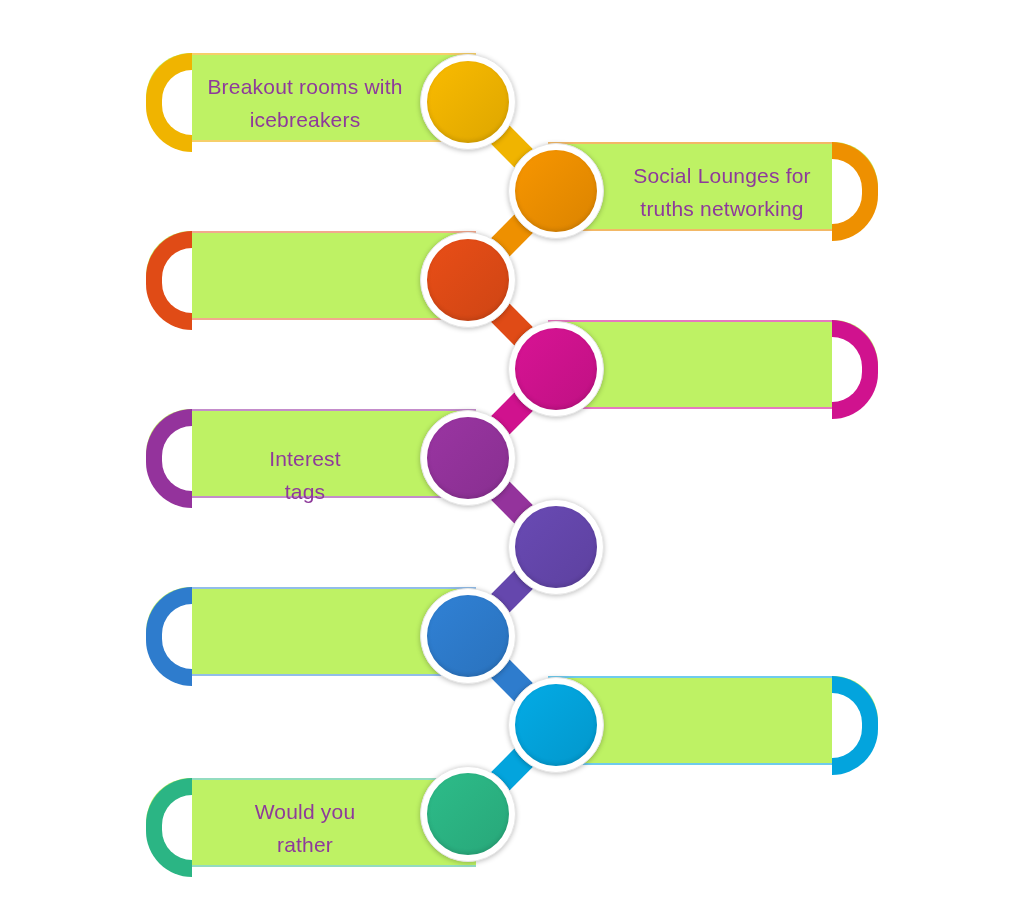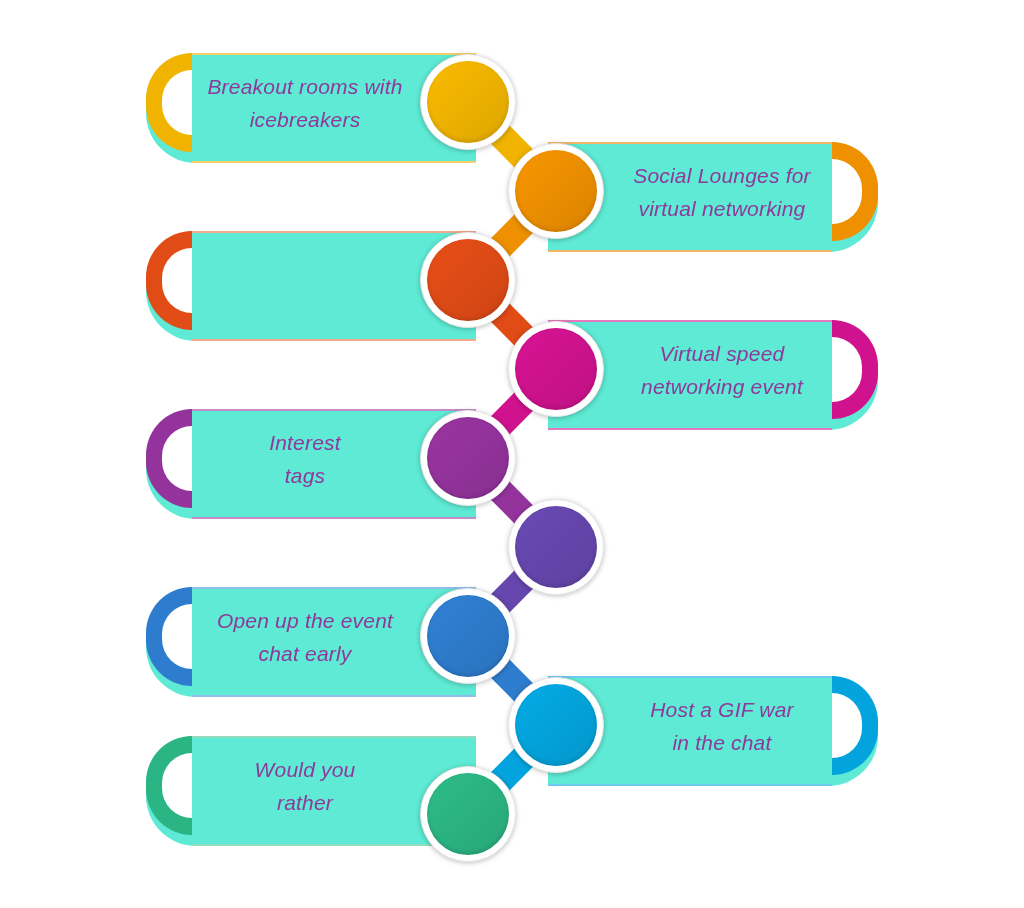--- a/index.html
+++ b/index.html
@@ -1,18 +1,18 @@
 <!DOCTYPE html>
 <html><head>
   <meta charset="utf-8">
   <style>
     html, body { margin: 0; padding: 0; background: #ffffff; }
     body { width: 1024px; height: 908px; position: relative; overflow: hidden; font-family: "Liberation Sans", sans-serif; }
     #stage { position: absolute; left: 0; top: 0; width: 1024px; height: 908px; }
-    .pill { position: absolute; box-sizing: border-box; height: 110px; background: #5eead4; font-style: italic; }
+    .pill { position: absolute; box-sizing: border-box; height: 89px; background: #bef264; }
     .pill-left { left: 146px; width: 330px; border-radius: 50px 0 0 50px; }
     .pill-right { left: 548px; width: 330px; border-radius: 0 50px 50px 0; }
     .cap { position: absolute; top: 0; width: 46px; height: 99px; box-sizing: border-box; }
     .pill-left .cap { left: 0; border-radius: 50px 0 0 50px; }
     .pill-right .cap { right: 0; border-radius: 0 50px 50px 0; }
     .cap-hole { position: absolute; top: 17px; width: 30px; height: 65px; background: #fff; }
     .pill-left .cap-hole { left: 16px; border-radius: 33px 0 0 33px; }
     .pill-right .cap-hole { right: 16px; border-radius: 0 33px 33px 0; }
     .edge { position: absolute; height: 2px; }
     .edge-top { top: 0; }
@@ -52,66 +52,60 @@
       <div class="label" style="color: rgb(142, 58, 155);">Breakout rooms with
 icebreakers</div>
     </div>
     <div class="pill pill-right" style="top: 142px;">
       <div class="cap" style="background: rgb(238, 144, 0);">
         <div class="cap-hole"></div>
       </div>
       <div class="edge edge-top" style="background: rgb(243, 184, 102);"></div>
       <div class="edge edge-bottom" style="background: rgb(243, 184, 102);"></div>
       <div class="label" style="color: rgb(142, 58, 155);">Social Lounges for
-virtual networking</div>
+truths networking</div>
     </div>
     <div class="pill pill-left" style="top: 231px;">
       <div class="cap" style="background: rgb(224, 75, 22);">
         <div class="cap-hole"></div>
       </div>
       <div class="edge edge-top" style="background: rgb(242, 169, 142);"></div>
       <div class="edge edge-bottom" style="background: rgb(242, 169, 142);"></div>
     </div>
     <div class="pill pill-right" style="top: 320px;">
       <div class="cap" style="background: rgb(208, 18, 142);">
         <div class="cap-hole"></div>
       </div>
       <div class="edge edge-top" style="background: rgb(230, 120, 192);"></div>
       <div class="edge edge-bottom" style="background: rgb(230, 120, 192);"></div>
-      <div class="label" style="color: rgb(142, 58, 155);">Virtual speed
-networking event</div>
     </div>
     <div class="pill pill-left" style="top: 409px;">
       <div class="cap" style="background: rgb(148, 51, 156);">
         <div class="cap-hole"></div>
       </div>
       <div class="edge edge-top" style="background: rgb(196, 140, 203);"></div>
       <div class="edge edge-bottom" style="background: rgb(196, 140, 203);"></div>
-      <div class="label" style="color: rgb(142, 58, 155);">Interest
+      <div class="label" style="color: rgb(142, 58, 155); margin-top: 16px;">Interest
 tags</div>
     </div>
     <div class="pill pill-left" style="top: 587px;">
       <div class="cap" style="background: rgb(46, 124, 205);">
         <div class="cap-hole"></div>
       </div>
       <div class="edge edge-top" style="background: rgb(146, 189, 233);"></div>
       <div class="edge edge-bottom" style="background: rgb(146, 189, 233);"></div>
-      <div class="label" style="color: rgb(142, 58, 155);">Open up the event
-chat early</div>
     </div>
     <div class="pill pill-right" style="top: 676px;">
       <div class="cap" style="background: rgb(3, 164, 221);">
         <div class="cap-hole"></div>
       </div>
       <div class="edge edge-top" style="background: rgb(111, 203, 237);"></div>
       <div class="edge edge-bottom" style="background: rgb(111, 203, 237);"></div>
-      <div class="label" style="color: rgb(142, 58, 155);">Host a GIF war
-in the chat</div>
     </div>
-    <div class="pill pill-left" style="top: 736px;">
+    <div class="pill pill-left" style="top: 778px;">
       <div class="cap" style="background: rgb(43, 181, 132);">
         <div class="cap-hole"></div>
       </div>
       <div class="edge edge-top" style="background: rgb(147, 220, 192);"></div>
       <div class="edge edge-bottom" style="background: rgb(147, 220, 192);"></div>
       <div class="label" style="color: rgb(142, 58, 155);">Would you
 rather</div>
     </div>
     <div class="node" style="left: 420px; top: 54px;">
       <div class="node-inner" style="background: linear-gradient(135deg, rgb(250, 187, 0) 0%, rgb(221, 166, 0) 100%);"></div>

